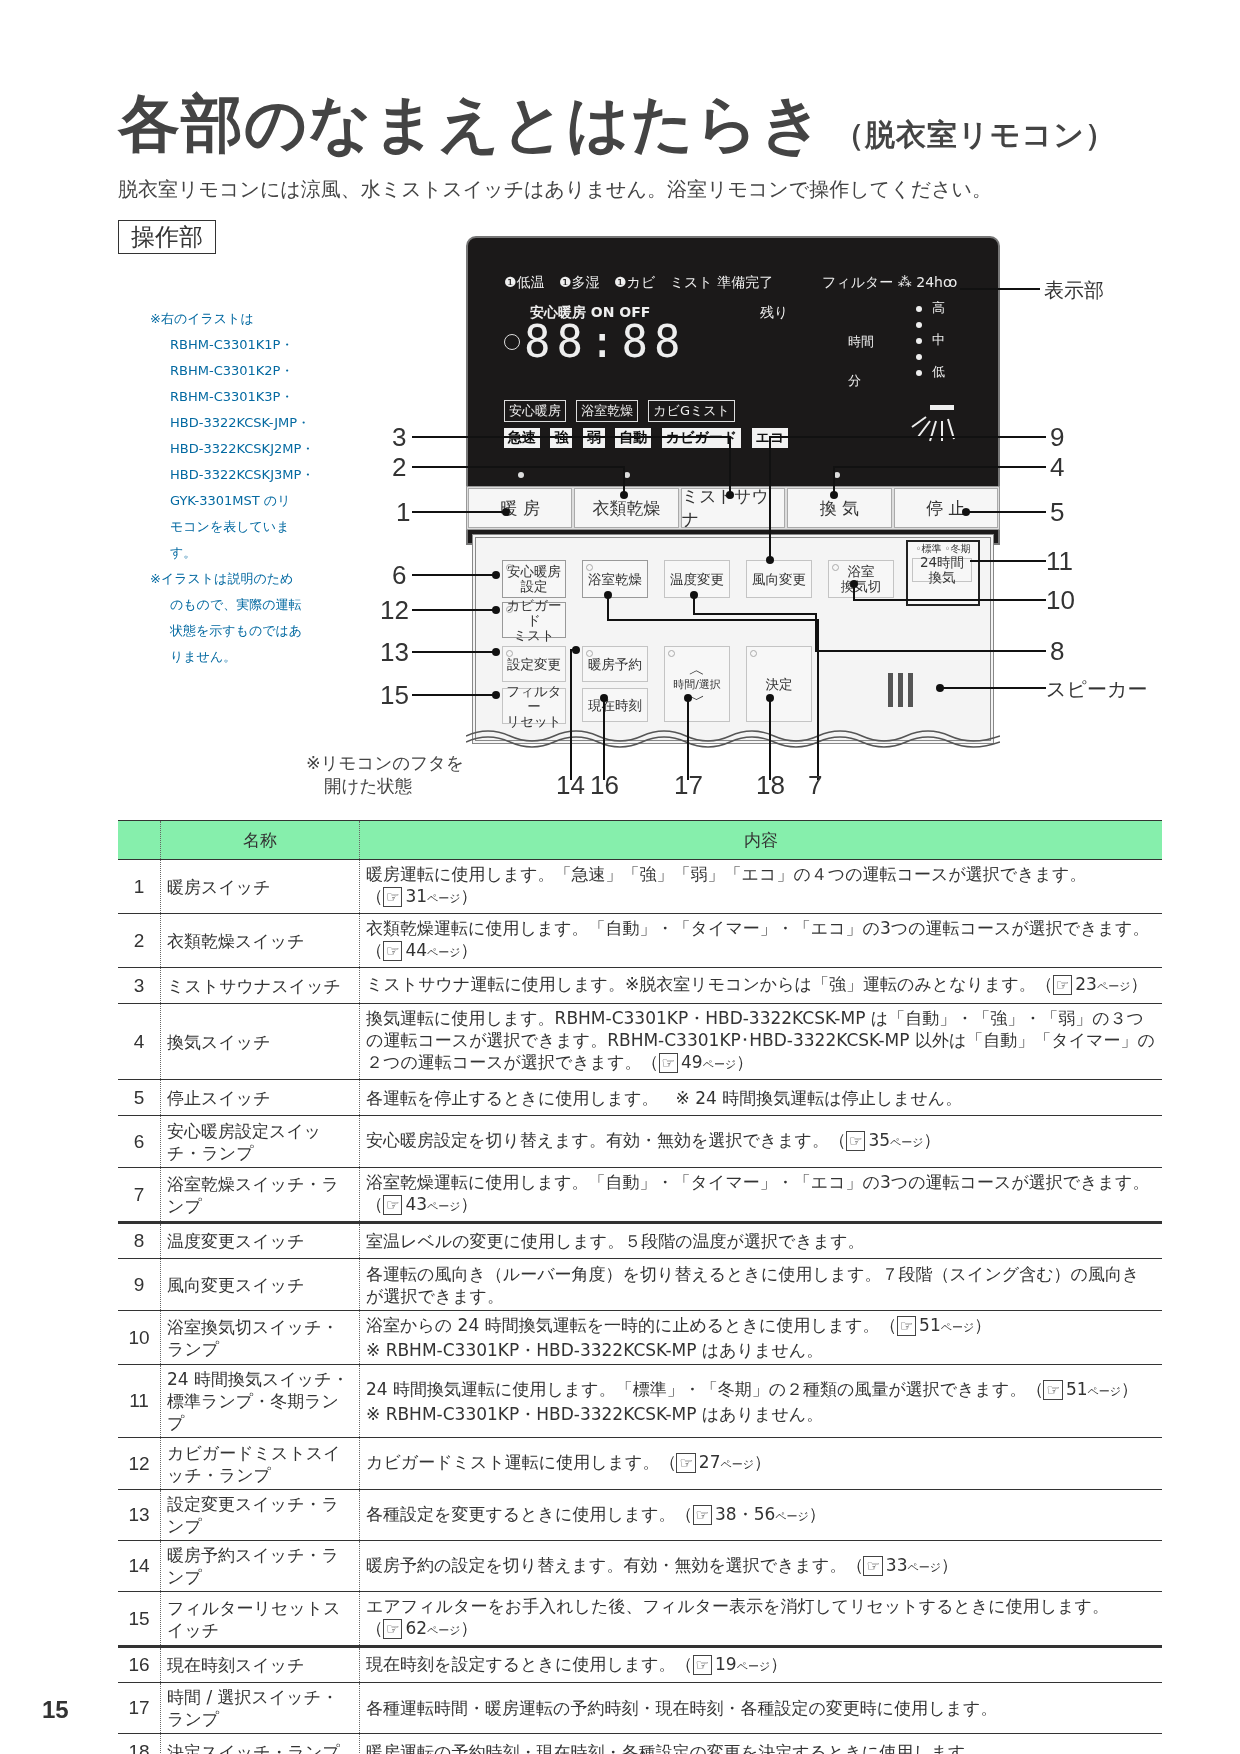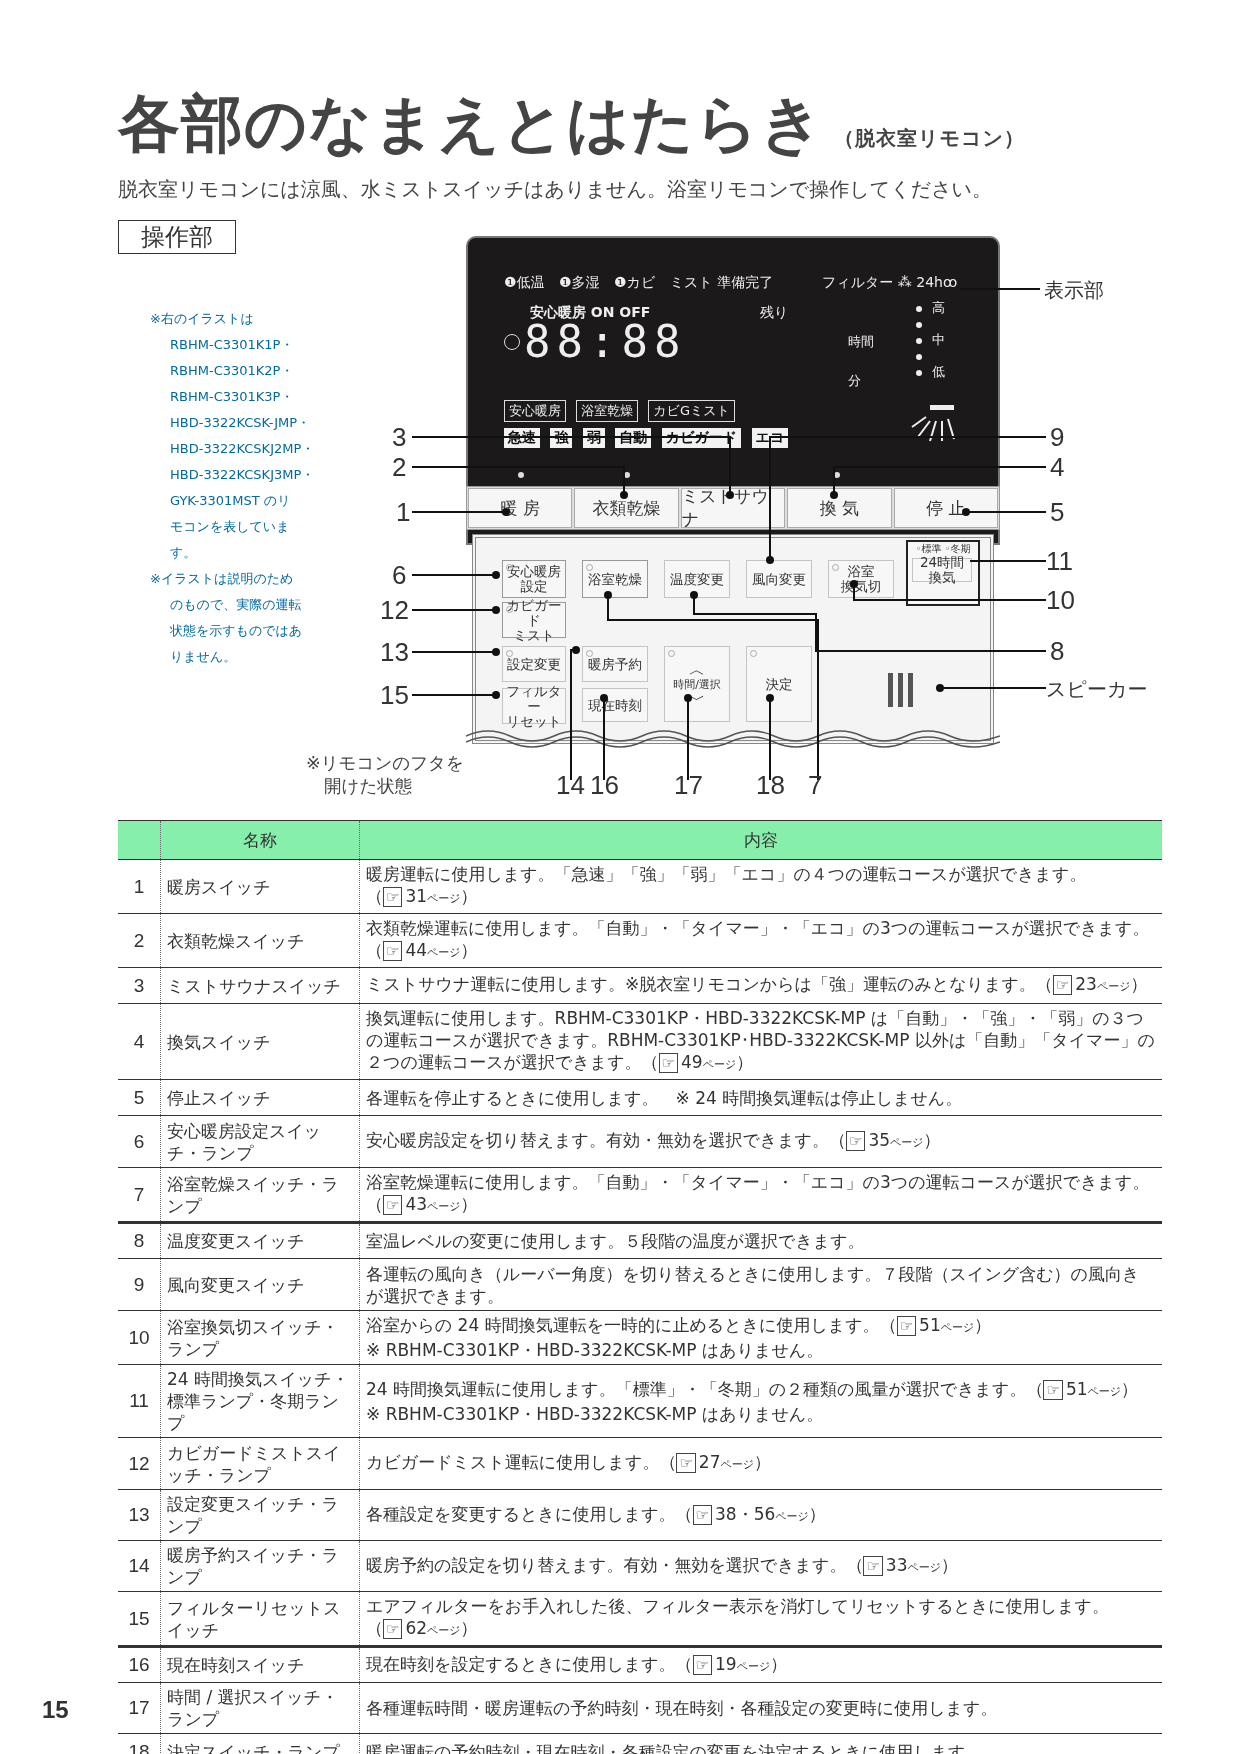--- a/index.html
+++ b/index.html
@@ -1,23 +1,23 @@
 <!DOCTYPE html>
 <html><head>
 <meta charset="utf-8">
 <style>
   html, body { margin:0; padding:0; background:#ffffff; }
   body { width:1240px; height:1754px; position:relative; overflow:hidden;
          font-family:"DejaVu Sans", "Liberation Sans", sans-serif; color:#333; }
   .abs { position:absolute; }
 
   .title { left:118px; top:82px; font-size:62px; font-weight:bold; color:#444; letter-spacing:1px; white-space:nowrap; }
-  .title-sub { font-size:20px; font-weight:bold; margin-left:10px; color:#444; }
+  .title-sub { font-size:30px; font-weight:bold; margin-left:10px; color:#444; }
   .intro { left:118px; top:176px; font-size:20px; color:#444; white-space:nowrap; }
-  .section-box { left:118px; top:220px; border:1.5px solid #333; font-size:24px; padding:0 22px; line-height:32px; color:#333; }
+  .section-box { left:118px; top:220px; border:1.5px solid #333; font-size:24px; padding:0 12px; line-height:32px; color:#333; }
 
   .notes { left:118px; top:306px; font-size:13px; line-height:26px; color:#0369a1; width:240px;margin-left:32px; }
   .notes .indent { padding-left:20px; display:block; }
 
   
   .remote { left:466px; top:224px; width:534px; height:520px; }
   .display { left:0; top:12px; width:534px; height:309px; background:#1b1919; border:2px solid #777;
              border-radius:10px 10px 0 0; box-sizing:border-box; color:#eee; }
   .disp-row1 { left:36px; top:36px; font-size:14px; white-space:nowrap; }
   .disp-row1 span { margin-right:10px; }

